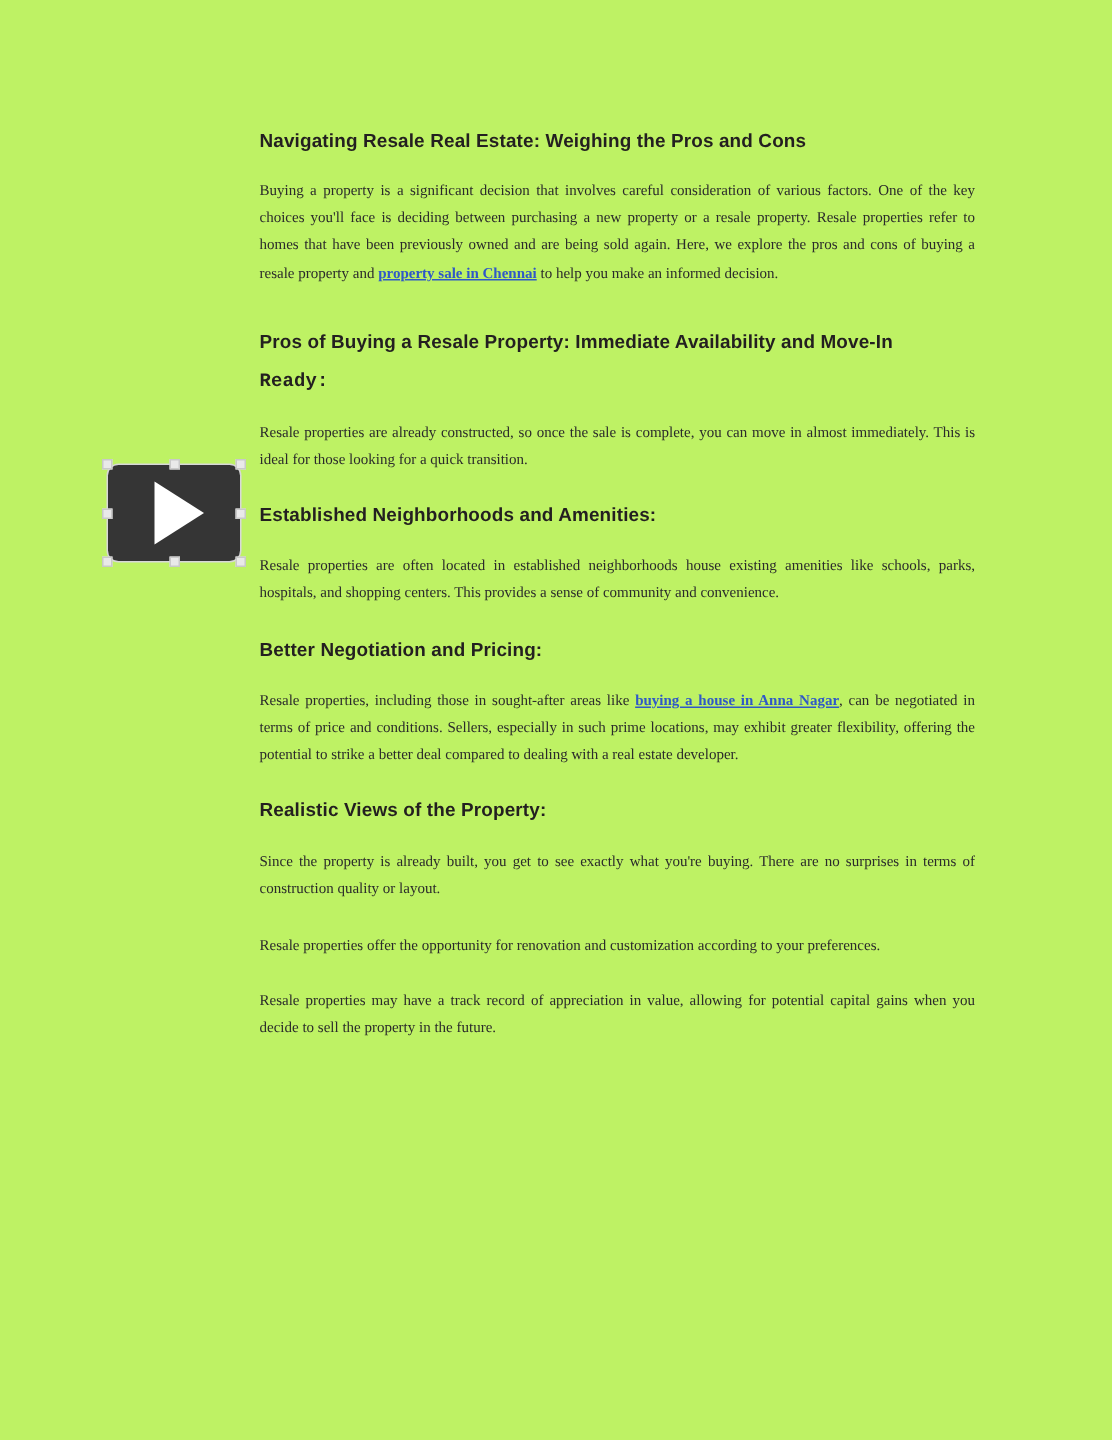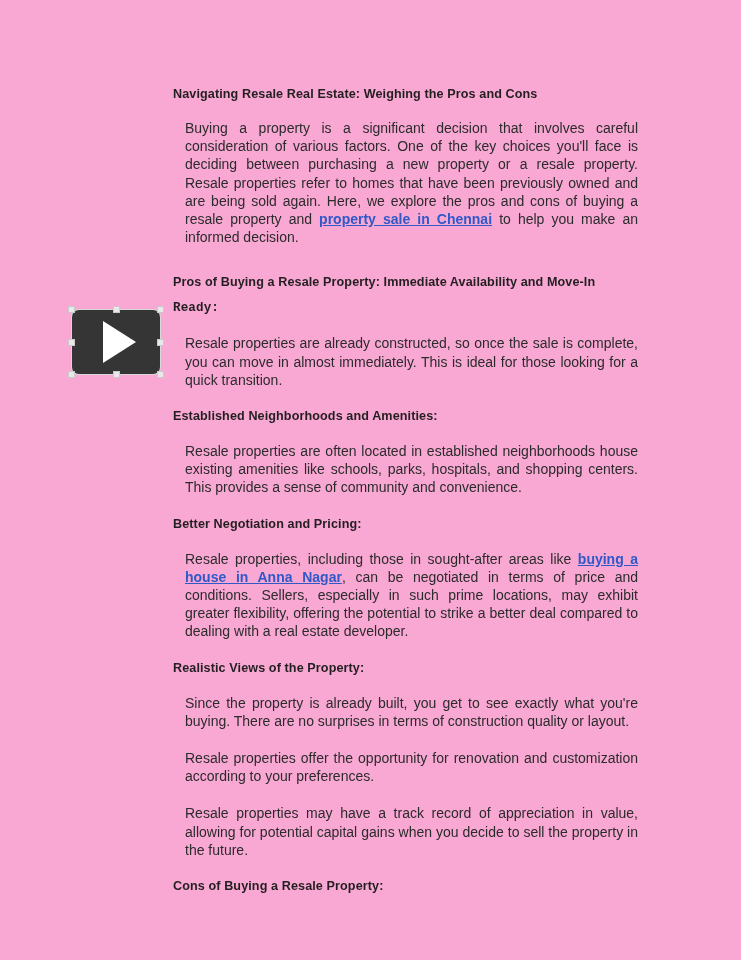--- a/index.html
+++ b/index.html
@@ -13,21 +13,21 @@
     height: 960px;
     font-family: "Liberation Sans", sans-serif;
     color: #231f20;
     position: relative;
     overflow: hidden;
   }
   .page {
     position: relative;
     width: 741px;
     height: 960px;
-    background: #f9a8d4;
+    background: #bef264;
   }
   .content {
     position: absolute;
     left: 173px;
     top: 86px;
     width: 477px;
   }
   h2.doc-heading {
     font-size: 12.6px;
     font-weight: bold;
@@ -38,26 +38,27 @@
   }
   .heading-block {
     font-size: 12.6px;
     font-weight: bold;
     line-height: 35px;
     margin: 0;
     letter-spacing: 0.1px;
     color: #231f20;
   }
   p.body-text {
-    font-size: 14px;
+    font-size: 10px;
     line-height: 18.2px;
     text-align: justify;
-    margin: 12px;
+    margin: 0;
     color: #2b2b2b;
     hyphens: none;
+    font-family: Liberation Serif, serif;
   }
   .sec {
     margin-bottom: 17px;
   }
   .sec h3 {
     font-size: 12.6px;
     font-weight: bold;
     line-height: 17px;
     margin: 0 0 17px 0;
     letter-spacing: 0.1px;
@@ -162,18 +163,15 @@
     </div>
 
     <div class="sec" style="margin-top:19px;">
       <p class="body-text">Resale properties offer the opportunity for renovation and customization according to your preferences.</p>
     </div>
 
     <div class="sec" style="margin-top:19px;">
       <p class="body-text">Resale properties may have a track record of appreciation in value, allowing for potential capital gains when you decide to sell the property in the future.</p>
     </div>
 
-    <div class="sec" style="margin-top:19px;">
-      <h3 style="margin-bottom:0;">Cons of Buying a Resale Property:</h3>
-    </div>
 
   </div>
 </div>
 
 </body></html>

